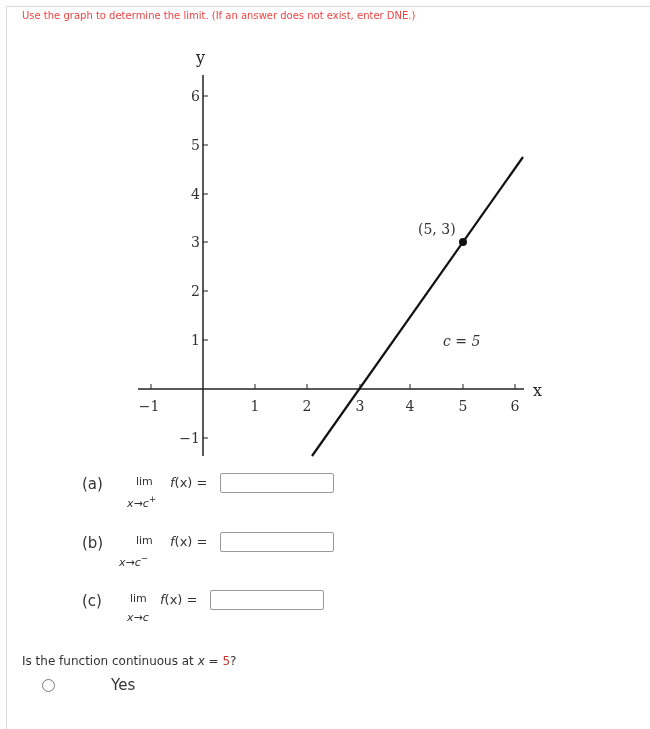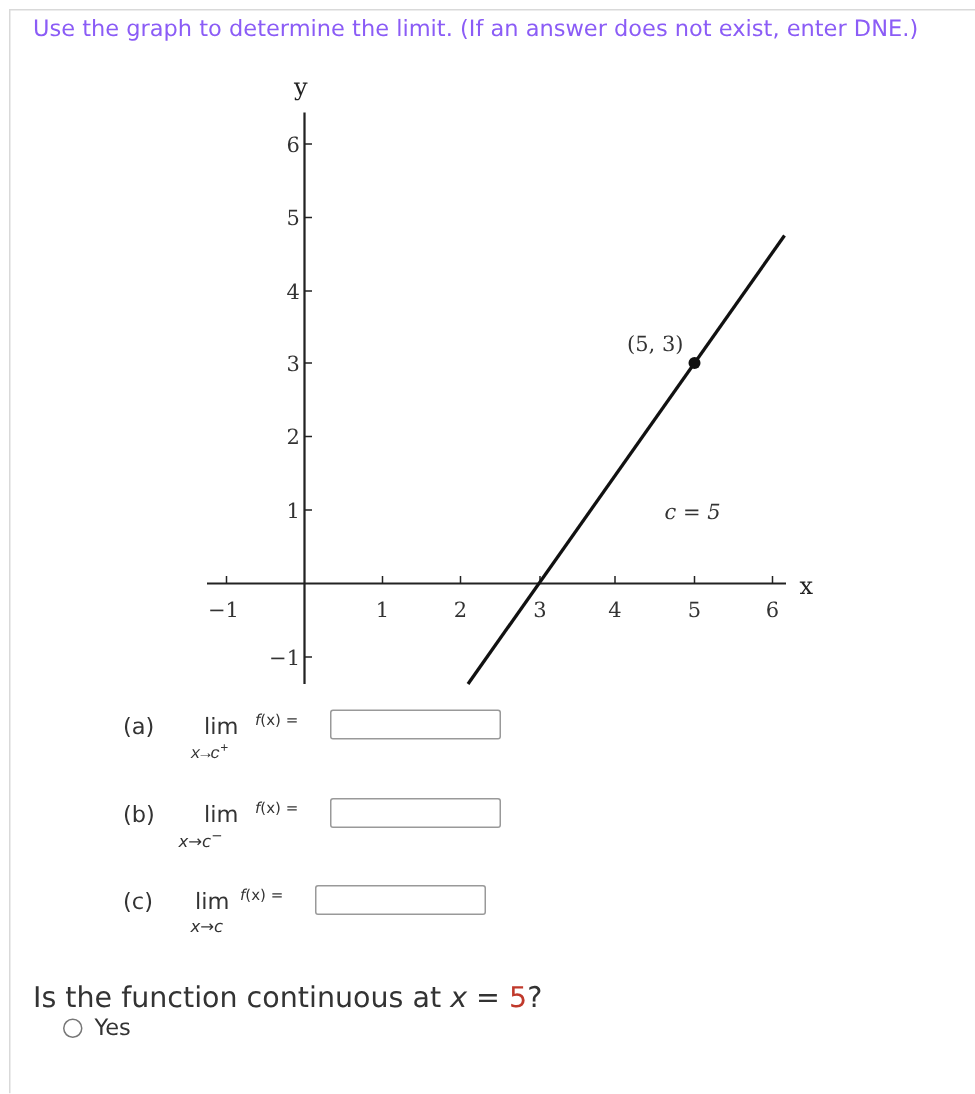--- a/index.html
+++ b/index.html
@@ -1,35 +1,35 @@
 <!DOCTYPE html>
 <html><head>
 <meta charset="utf-8">
 <style>
   html, body { margin: 0; padding: 0; background: #ffffff; }
   body { width: 650px; height: 729px; position: relative; overflow: hidden;
          font-family: "DejaVu Sans", "Liberation Sans", sans-serif; color: #333; }
   .frame { position: absolute; left: 6px; top: 6px; right: 0; bottom: 0;
            border-left: 1px solid #d9d9d9; border-top: 1px solid #d9d9d9; }
-  .prompt { position: absolute; left: 22px; top: 10px; font-size: 15px; color: #8b5cf6; }
+  .prompt { position: absolute; left: 22px; top: 10px; font-size: 10px; color: #ef4444; }
   svg.graph { position: absolute; left: 0; top: 0; }
   .serif { font-family: "DejaVu Serif", "Liberation Serif", serif; }
   .part { position: absolute; font-size: 15px; color: #333; }
   .part-label { position: absolute; left: 82px; }
-  .lim-word { position: absolute; font-size: 15px; }
+  .lim-word { position: absolute; font-size: 11px; }
   .lim-sub { position: absolute; font-size: 11px; white-space: nowrap; }
-  .fx { position: absolute; font-size: 10px; white-space: nowrap; }
+  .fx { position: absolute; font-size: 13px; white-space: nowrap; }
   .fx i { font-style: italic; }
   .answer { position: absolute; height: 20px; border: 1px solid #999; background: #fff;
             box-sizing: border-box; border-radius: 2px; padding: 0 4px; font-size: 14px;
             font-family: "DejaVu Sans", sans-serif; }
-  .question { position: absolute; left: 22px; top: 654px; font-size: 19px; color: #333; }
+  .question { position: absolute; left: 22px; top: 654px; font-size: 12px; color: #333; }
   .question .xvar { font-style: italic; }
   .red { color: #c0392b; }
-  .radio-row { position: absolute; left: 42px; font-size: 15px; display: flex; align-items: center; }
+  .radio-row { position: absolute; left: 42px; font-size: 15px; display: flex; align-items: center; gap: 48px; }
   .radio { width: 13px; height: 13px; border: 1px solid #777; border-radius: 50%;
            margin-right: 8px; box-sizing: border-box; background: #fff; }
 </style>
 </head>
 <body>
 
 <div class="frame"></div>
 
 <div class="prompt">Use the graph to determine the limit. (If an answer does not exist, enter DNE.)</div>
 
@@ -83,21 +83,21 @@
   <line x1="312" y1="456" x2="523" y2="157" stroke="#111" stroke-width="2.2"></line>
 
   <circle cx="463" cy="242" r="4" fill="#111"></circle>
   <text class="serif" x="418" y="234" font-size="14" fill="#333">(5, 3)</text>
   <text class="serif" x="443" y="346" font-size="14" fill="#333" font-style="italic">c = 5</text>
 </svg>
 
 <div class="part" style="left:0;top:0;">
   <span class="part-label" style="top:475px;">(a)</span>
   <span class="lim-word" style="left:136px;top:475px;">lim</span>
-  <span class="lim-sub" style="left:127px;top:494px;font-family:Liberation Mono, monospace;">
+  <span class="lim-sub" style="left:127px;top:494px;">
     <i>x→c</i><sup style="font-size:9px;">+</sup>
   </span>
   <span class="fx" style="left:170px;top:475px;"><i>f</i><span>(x) =</span></span>
   <input class="answer" type="text" style="left: 220px; top: 473px; width: 114px;" value="">
 </div>
 
 <div class="part" style="left:0;top:0;">
   <span class="part-label" style="top:534px;">(b)</span>
   <span class="lim-word" style="left:136px;top:534px;">lim</span>
   <span class="lim-sub" style="left:119px;top:553px;">

